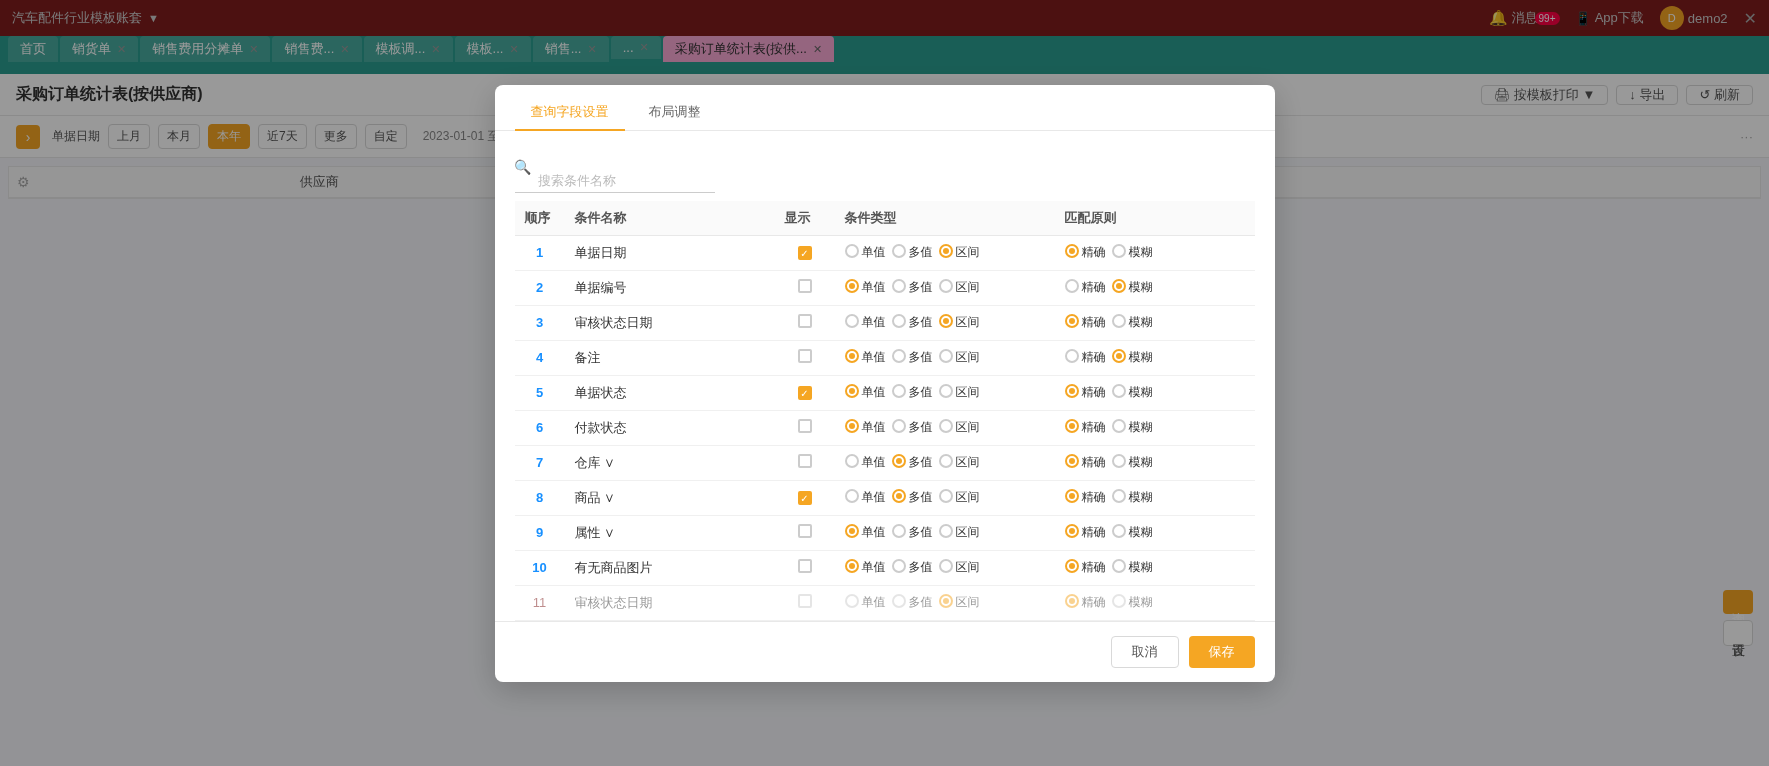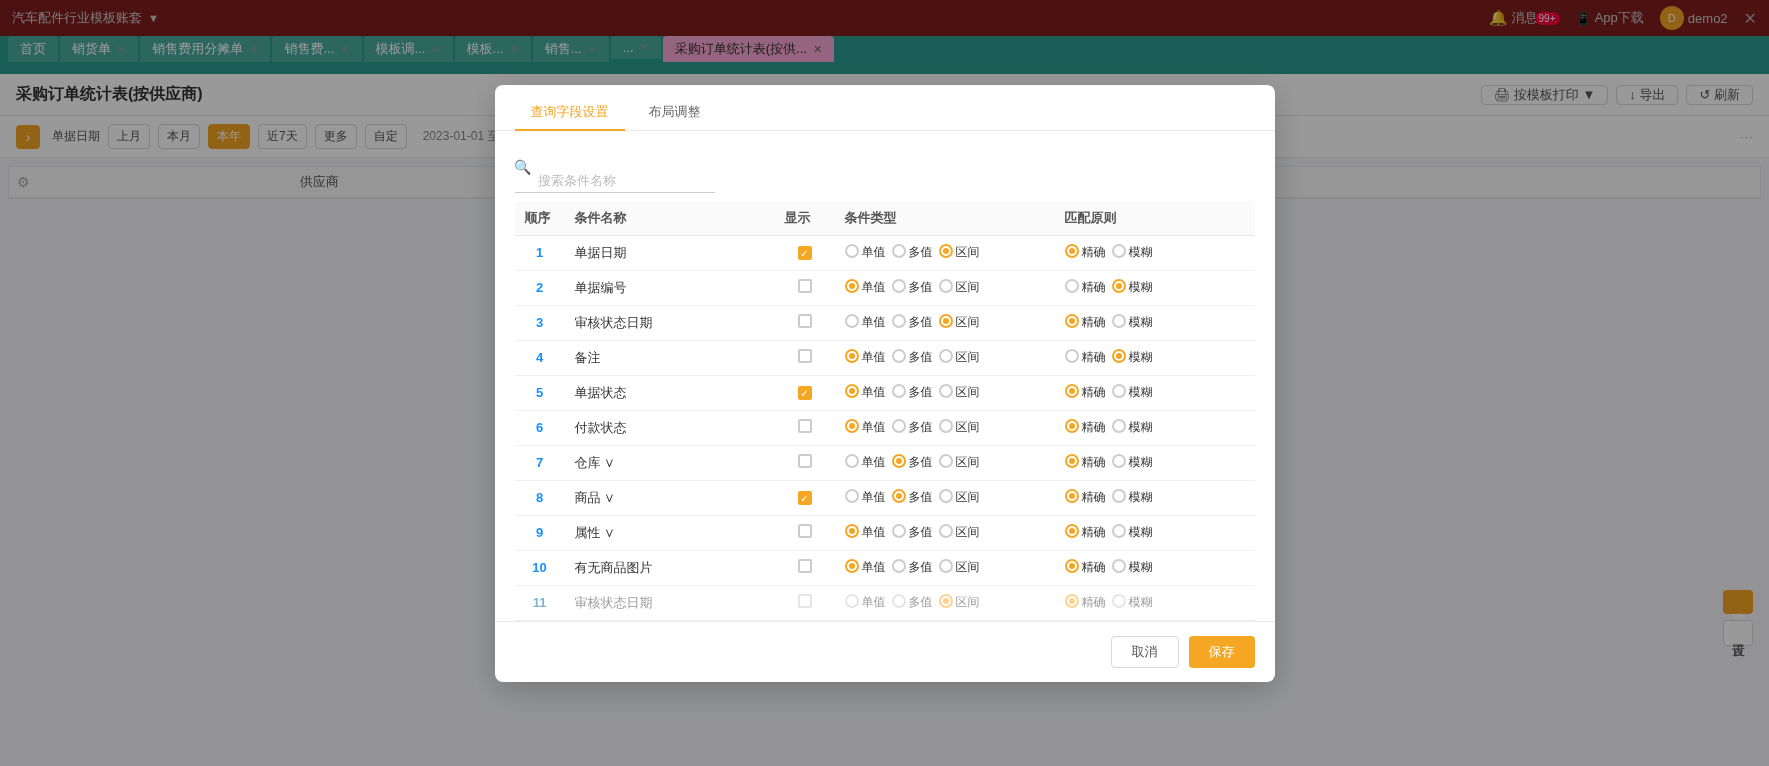--- a/index.html
+++ b/index.html
@@ -733,21 +733,21 @@
                     <span>精确</span>
                   </span>
                   <span class="radio-item">
                     <span class="radio-circle"></span>
                     <span>模糊</span>
                   </span>
                 </div>
               </td>
             </tr>
             <tr style="opacity: 0.5;">
-              <td class="col-order" style="color: #0369a1; font-weight: bold; text-align: center; margin-top: 40px;">11</td>
+              <td class="col-order" style="color: #7f1d1d; font-weight: normal; text-align: center; margin-top: 40px;">11</td>
               <td class="col-name">审核状态日期</td>
               <td class="col-display" style="text-align: center;"><span class="cb-box"></span></td>
               <td class="col-type">
                 <div class="radio-group">
                   <span class="radio-item">
                     <span class="radio-circle"></span>
                     <span>单值</span>
                   </span>
                   <span class="radio-item">
                     <span class="radio-circle"></span>

